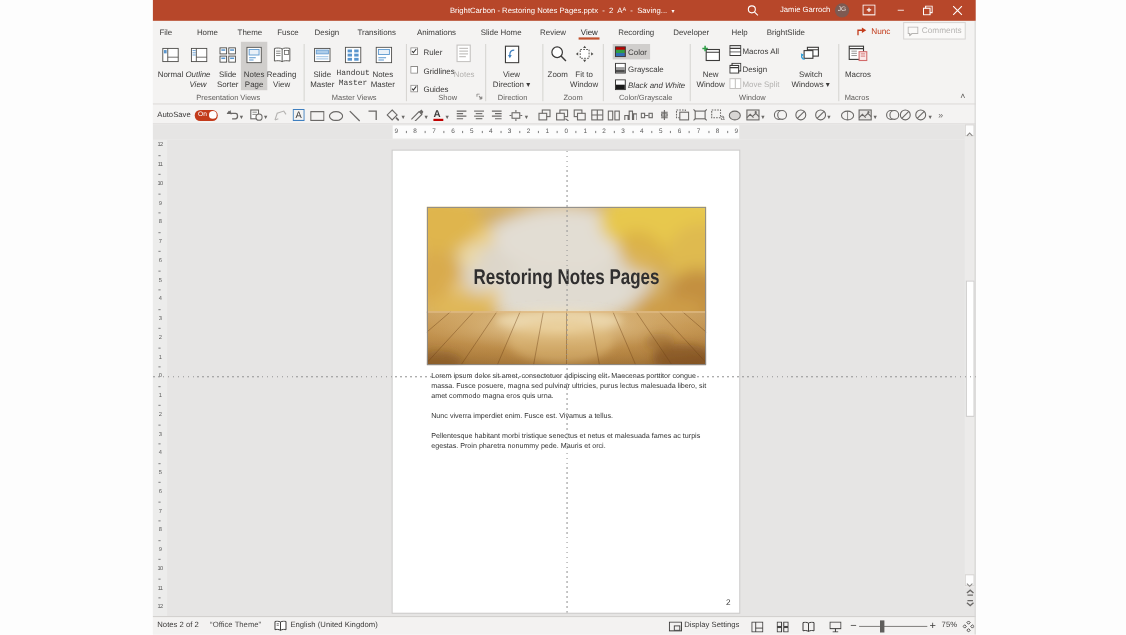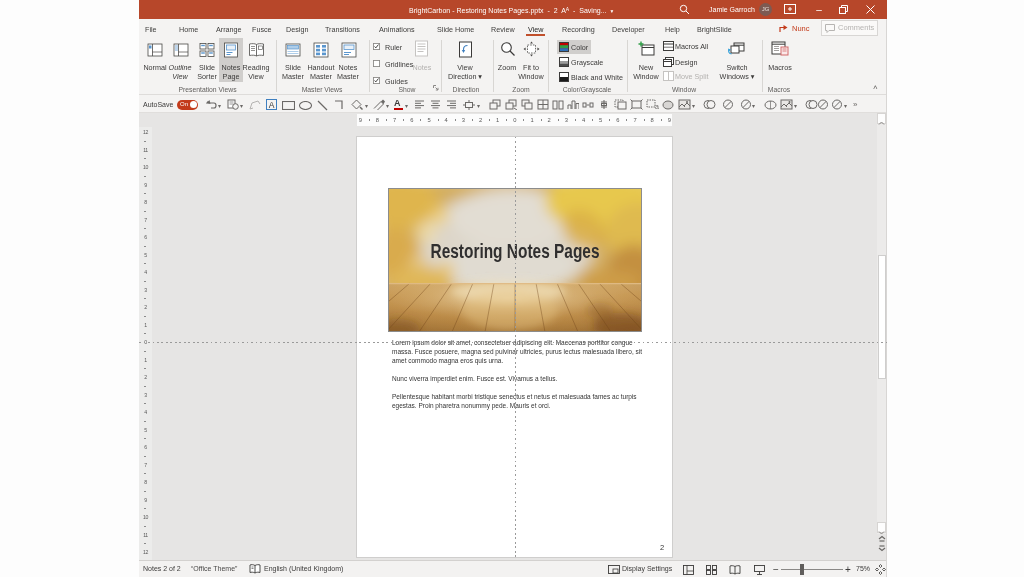--- a/index.html
+++ b/index.html
@@ -81,21 +81,21 @@
           <path d="M2.5 2.5 V0.5 H8.5 V6.5 H6.5" fill="none" stroke="#fff" stroke-width="1"></path>
         </svg>
     <svg class="abs" style="left:727px;top:5px" width="9" height="9" viewBox="0 0 9 9">
           <path d="M0.5 0.5 L8.5 8.5 M8.5 0.5 L0.5 8.5" stroke="#fff" stroke-width="1"></path>
         </svg>
   </div>
 
   <div id="tabrow">
     <div class="tab" style="left:6px">File</div>
     <div class="tab" style="left:40px">Home</div>
-    <div class="tab" style="left:77px">Arrange</div>
+    <div class="tab" style="left:77px">Theme</div>
     <div class="tab" style="left:113px">Fusce</div>
     <div class="tab" style="left:147px">Design</div>
     <div class="tab" style="left:186px">Transitions</div>
     <div class="tab" style="left:240px">Animations</div>
     <div class="tab" style="left:298px">Slide Home</div>
     <div class="tab" style="left:352px">Review</div>
     <div class="tab active" style="left:389px">View</div>
     <div class="tab" style="left:423px">Recording</div>
     <div class="tab" style="left:473px">Developer</div>
     <div class="tab" style="left:526px">Help</div>
@@ -179,21 +179,21 @@
           <rect x="3" y="10.6" width="4" height="2.6" fill="#5a96ce"></rect>
           <rect x="9" y="10.6" width="4" height="2.6" fill="#5a96ce"></rect>
         </svg>
     <svg class="icon" style="left:202px;top:5px" width="16" height="16" viewBox="0 0 16 16">
           <rect x="1" y="1" width="14" height="14" fill="#fff" stroke="#4a4946" stroke-width="0.8"></rect>
           <rect x="3" y="3" width="10" height="4.5" fill="#eaf1f8" stroke="#5a96ce" stroke-width="0.8"></rect>
           <line x1="3" y1="10.5" x2="10" y2="10.5" stroke="#5a96ce"></line>
           <line x1="3" y1="12.5" x2="8" y2="12.5" stroke="#5a96ce"></line>
         </svg>
     <div class="rlabel" style="left:136px;top:26px;width:36px;">Slide<br>Master</div>
-    <div class="rlabel" style="left:163px;top:26px;width:38px;">Handout<br>Master</div>
+    <div class="rlabel" style="left:163px;top:26px;width:38px;font-family:Liberation Mono, monospace;">Handout<br>Master</div>
     <div class="rlabel" style="left:191px;top:26px;width:36px;">Notes<br>Master</div>
     <div class="glabel" style="left:138px;width:90px;">Master Views</div>
     <div class="gsep" style="left:230px;"></div>
 
     <svg class="icon" style="left:234px;top:5.5px" width="7" height="7" viewBox="0 0 8 8">
           <rect x="0.5" y="0.5" width="7" height="7" fill="#fff" stroke="#8a8886"></rect>
           <path d="M1.8 4 L3.2 5.6 L6.2 1.8" fill="none" stroke="#3b3a39" stroke-width="1.1"></path>
         </svg>
     <div class="rlabel" style="left:246px;top:5.5px;text-align:left;">Ruler</div>
     <svg class="icon" style="left:234px;top:22.5px" width="7" height="7" viewBox="0 0 8 8">
@@ -255,21 +255,21 @@
     <svg class="icon" style="left:420px;top:20px" width="10" height="10" viewBox="0 0 10 10">
           <rect x="0.5" y="0.5" width="9" height="9" fill="#fff" stroke="#3b3a39"></rect>
           <rect x="1" y="4" width="8" height="2.5" fill="#9b9b9b"></rect>
           <rect x="1" y="6.5" width="8" height="2.5" fill="#4d4d4d"></rect>
         </svg>
     <div class="rlabel" style="left:432px;top:21px;text-align:left;">Grayscale</div>
     <svg class="icon" style="left:420px;top:35px" width="10" height="10" viewBox="0 0 10 10">
           <rect x="0.5" y="0.5" width="9" height="9" fill="#fff" stroke="#3b3a39"></rect>
           <rect x="1" y="5" width="8" height="4" fill="#1a1a1a"></rect>
         </svg>
-    <div class="rlabel" style="left:432px;top:36px;text-align:left;">Black and White</div>
+    <div class="rlabel" style="left:432px;top:36px;text-align:left;font-style:italic;">Black and White</div>
     <div class="glabel" style="left:412px;width:72px;">Color/Grayscale</div>
     <div class="gsep" style="left:488px;"></div>
 
     <svg class="icon" style="left:499px;top:4px" width="17" height="16" viewBox="0 0 17 16">
           <rect x="4" y="4" width="12" height="10" fill="#fff" stroke="#3b3a39"></rect>
           <line x1="4" y1="6.5" x2="16" y2="6.5" stroke="#3b3a39"></line>
           <path d="M3 0.5 V5.5 M0.5 3 H5.5" stroke="#2e9e46" stroke-width="1.4" fill="none"></path>
         </svg>
     <div class="rlabel" style="left:489px;top:26px;width:36px;">New<br>Window</div>
     <svg class="icon" style="left:524px;top:4px" width="11" height="10" viewBox="0 0 11 10">

